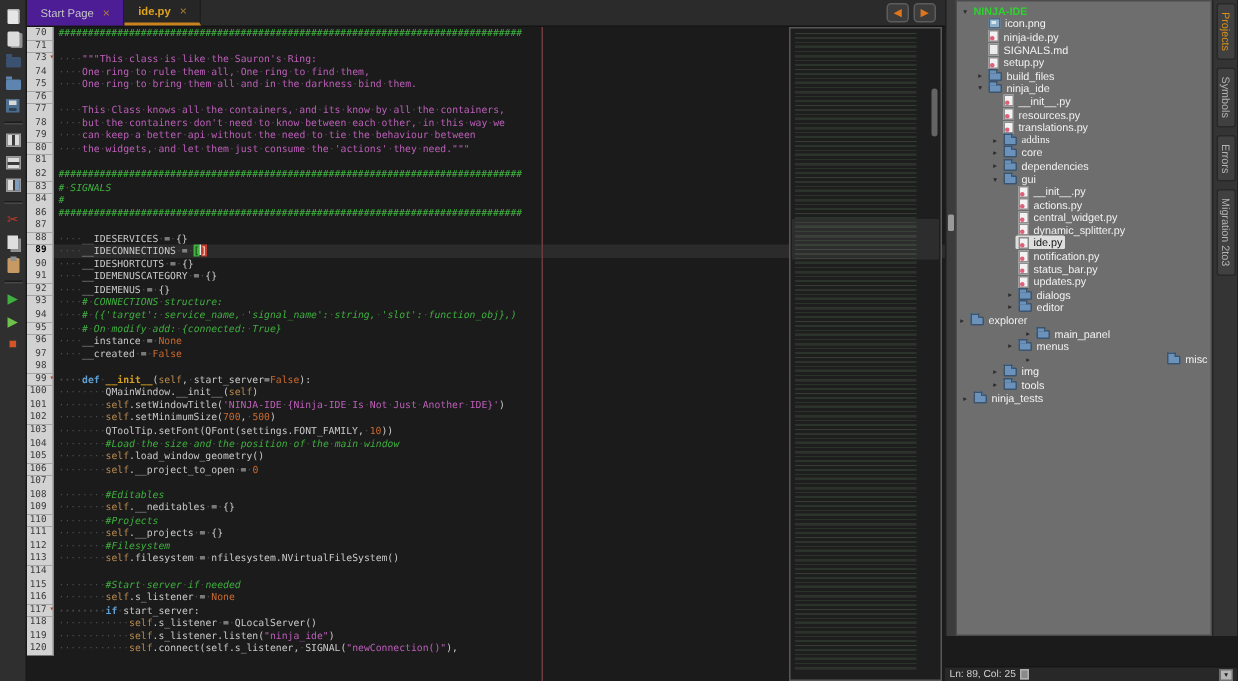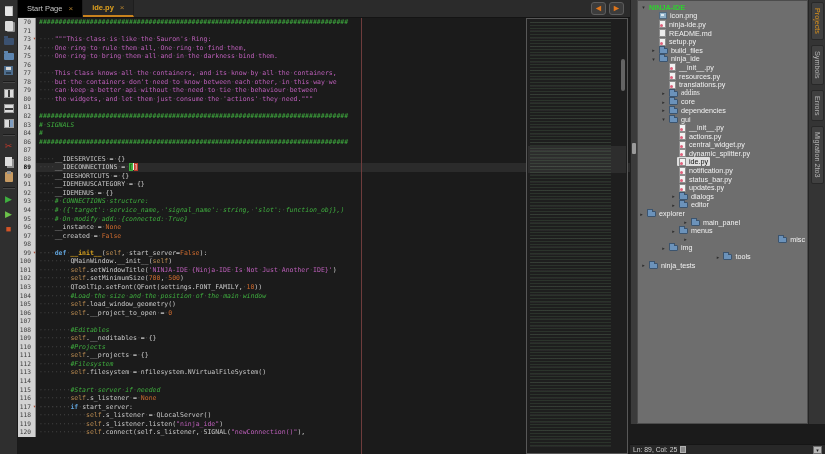--- a/index.html
+++ b/index.html
@@ -32,21 +32,21 @@
                  background:linear-gradient(90deg,#dcdcdc 0 4px,#3a3a3a 4px 5px,#7f9dc0 5px); }
   .shape-pages { width:7px; height:9px; background:#dedede; box-shadow:2px 2px 0 #909090; }
   .shape-paste { width:8px; height:10px; background:#c69a62; border-radius:1px; position:relative; }
   .shape-paste::before { content:""; position:absolute; top:-1px; left:2px; width:4px; height:3px; background:#8f8f8f; }
 
   
   .main { width:612px; display:flex; flex-direction:column; min-width:0; }
   .tabbar { height:18px; background:#2b2b2b; border-bottom:1px solid #141414;
             display:flex; align-items:stretch; }
   .tab { display:flex; align-items:center; gap:6px; padding:0 9px; font-size:7.5px;
-         color:#c6c6c6; border-right:1px solid #1e1e1e; background:#000000; }
+         color:#c6c6c6; border-right:1px solid #1e1e1e; background:#4c1d95; }
   .tab.active { color:#e0a21f; font-weight:bold; background:#262626; border-bottom:2px solid #c8821e; }
   .tab-close { color:#b08030; font-size:8px; font-weight:normal; }
   .navbtns { margin-left:auto; display:flex; gap:3px; align-items:center; padding-right:6px; }
   .navbtn { width:15px; height:13px; background:#3c3c3c; border:1px solid #5c5c5c; border-radius:3px;
             color:#e0761c; font-size:9px; font-weight:bold; display:flex; align-items:center;
             justify-content:center; line-height:1; }
 
   .editor-body { position:relative; flex:1; background:#1b1b1b; overflow:hidden; }
   .code-line { display:flex; height:8.55px; line-height:8.55px;
                font-family:"DejaVu Sans Mono", monospace; font-size:6.5px; white-space:pre; }
@@ -269,21 +269,21 @@
             <span class="expander"></span>
             <span class="selwrap">
               <span class="fi fi-py"></span>
               <span>ninja-ide.py</span>
             </span>
           </div>
           <div class="tree-row" style="padding-left: 12px;">
             <span class="expander"></span>
             <span class="selwrap">
               <span class="fi fi-file"></span>
-              <span>README.md</span>
+              <span>SIGNALS.md</span>
             </span>
           </div>
           <div class="tree-row" style="padding-left: 12px;">
             <span class="expander"></span>
             <span class="selwrap">
               <span class="fi fi-py"></span>
               <span>setup.py</span>
             </span>
           </div>
           <div class="tree-row" style="padding-left: 12px;">
@@ -447,21 +447,21 @@
               <span>misc</span>
             </span>
           </div>
           <div class="tree-row" style="padding-left: 22px;">
             <span class="expander">▸</span>
             <span class="selwrap">
               <span class="fi fi-folder"></span>
               <span>img</span>
             </span>
           </div>
-          <div class="tree-row" style="padding-left: 22px; justify-content: center;">
+          <div class="tree-row" style="padding-left: 22px;">
             <span class="expander">▸</span>
             <span class="selwrap">
               <span class="fi fi-folder"></span>
               <span>tools</span>
             </span>
           </div>
           <div class="tree-row" style="padding-left: 2px;">
             <span class="expander">▸</span>
             <span class="selwrap">
               <span class="fi fi-folder"></span>

